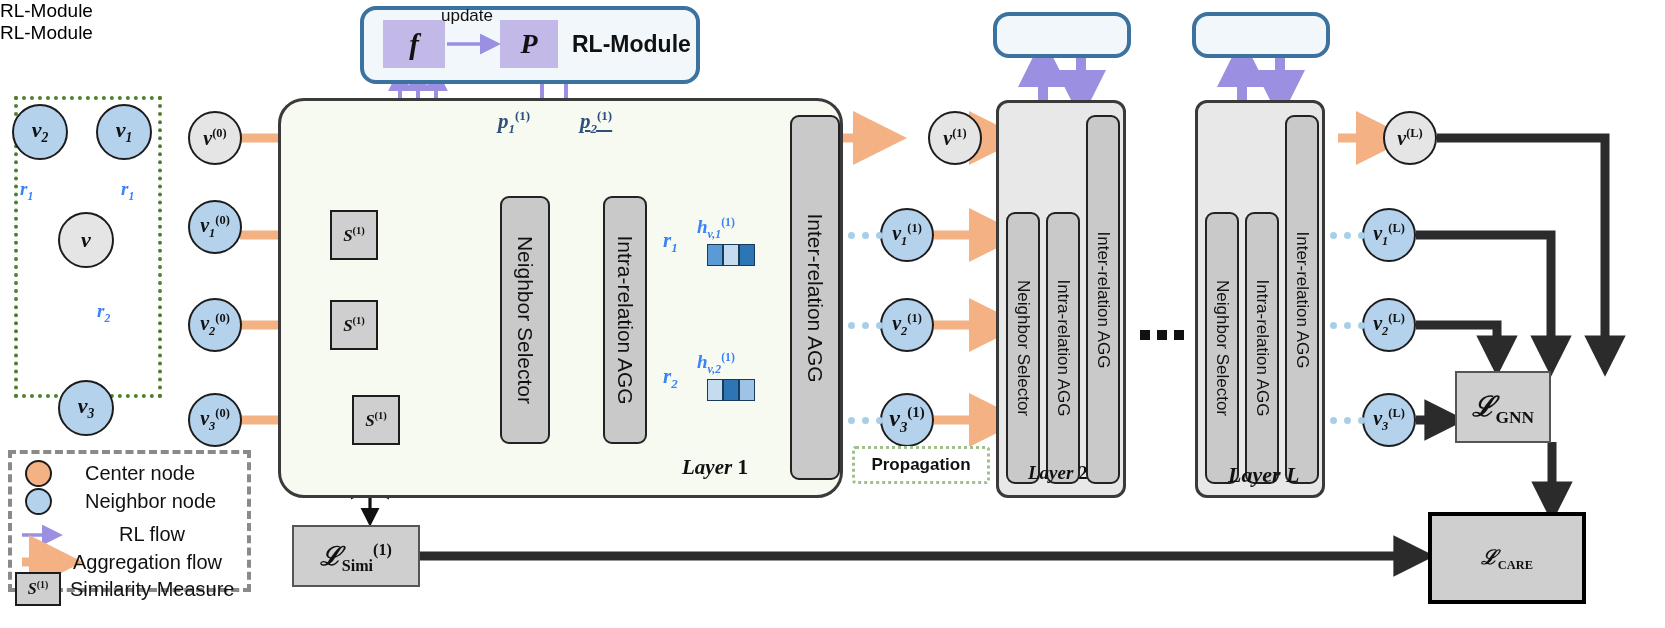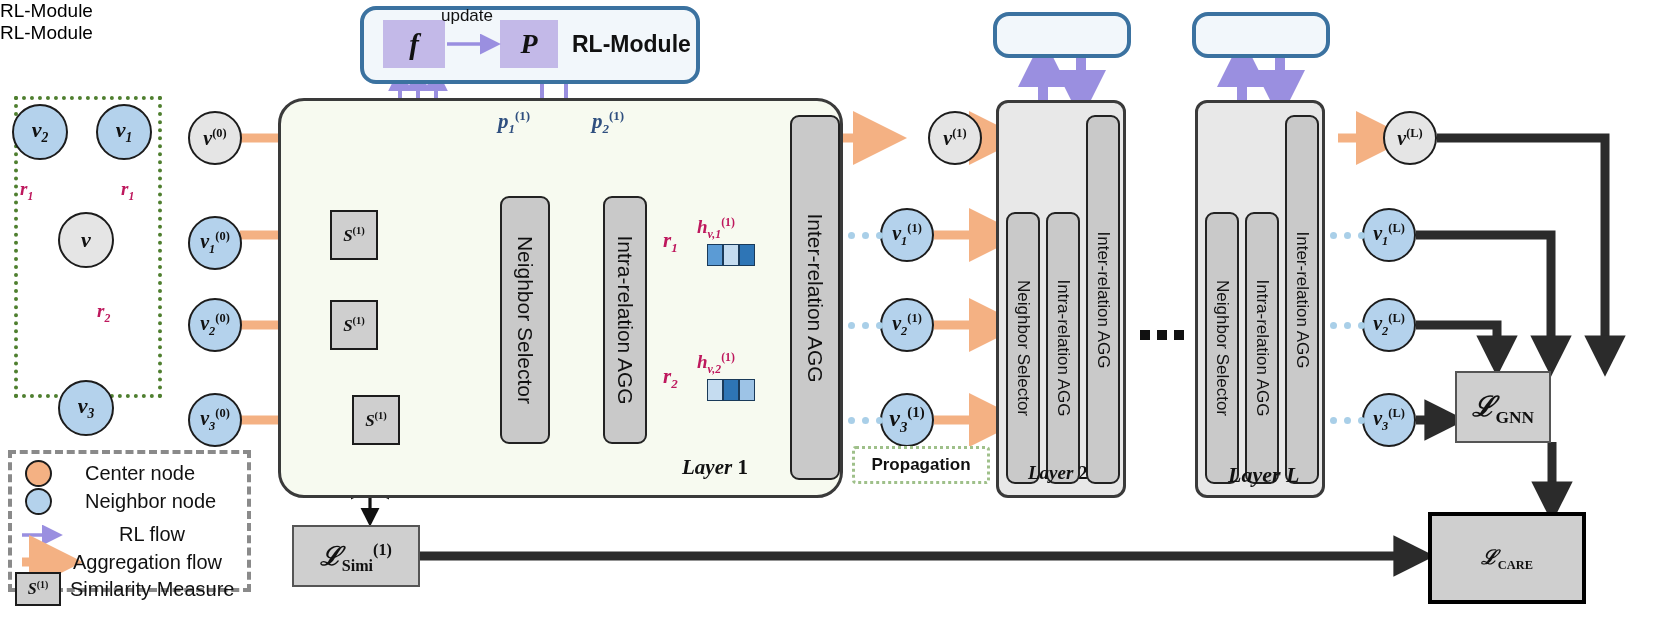--- a/index.html
+++ b/index.html
@@ -4,21 +4,21 @@
 <style>
   html,body{margin:0;padding:0;background:#fff;}
   body{font-family:"Liberation Sans",sans-serif;}
   #stage{position:relative;width:1665px;height:628px;background:#ffffff;overflow:hidden;}
   .abs{position:absolute;}
   svg.layer{position:absolute;left:0;top:0;width:1665px;height:628px;overflow:visible;}
   .node{position:absolute;border-radius:50%;border:2px solid #1c1c1c;display:flex;align-items:center;justify-content:center;
         font-family:"Liberation Serif",serif;font-style:italic;font-weight:bold;color:#111;box-sizing:border-box;}
   .node.center{background:#e5e5e5;}
   .node.neigh{background:#b4d2ec;}
-  .mathlbl{position:absolute;font-family:"Liberation Serif",serif;font-style:italic;font-weight:bold;color:#be185d;white-space:nowrap;}
+  .mathlbl{position:absolute;font-family:"Liberation Serif",serif;font-style:italic;font-weight:bold;color:#3b82f6;white-space:nowrap;}
   .mathlbl.blue{color:#2f4f7f;}
   .sbox{position:absolute;background:#cfcfcf;border:2px solid #1c1c1c;display:flex;align-items:center;justify-content:center;
         font-family:"Liberation Serif",serif;font-style:italic;font-weight:bold;color:#111;box-sizing:border-box;}
   .vcol{position:absolute;background:#c9c9c9;border:2px solid #222;border-radius:9px;box-sizing:border-box;}
   .vcol .vtxt{position:absolute;left:50%;top:50%;transform:translate(-50%,-50%) rotate(90deg);white-space:nowrap;
         font-family:"Liberation Sans",sans-serif;font-size:21px;color:#111;}
   .vcol.small .vtxt{font-size:17px;}
   .layerbox{position:absolute;box-sizing:border-box;}
   .layer1box{background:#f7faf0;border:3px solid #3a3a3a;border-radius:26px;}
   .layerNbox{background:#e8e8e8;border:3px solid #3a3a3a;border-radius:12px;}
@@ -207,42 +207,42 @@
 
   <div class="layerbox layer1box" style="left:278px;top:98px;width:565px;height:400px;"></div>
   <div class="layerlabel" style="left:682px;top:455px;">
     <span>Layer</span>
     <span style="font-style:normal;">1</span>
   </div>
 
   <div class="node center" style="left:188px;top:111px;width:54px;height:54px;font-size:20px;">
     <span><i>v</i><sup>(0)</sup></span>
   </div>
-  <div class="node neigh" style="left:188px;top:216px;width:54px;height:54px;font-size:20px;">
+  <div class="node neigh" style="left:188px;top:200px;width:54px;height:54px;font-size:20px;">
     <span><i>v</i><sub>1</sub><sup>(0)</sup></span>
   </div>
   <div class="node neigh" style="left:188px;top:298px;width:54px;height:54px;font-size:20px;">
     <span><i>v</i><sub>2</sub><sup>(0)</sup></span>
   </div>
   <div class="node neigh" style="left:188px;top:393px;width:54px;height:54px;font-size:20px;">
     <span><i>v</i><sub>3</sub><sup>(0)</sup></span>
   </div>
 
   <div class="sbox" style="left:330px;top:210px;width:48px;height:50px;font-size:17px;">
     <span><i>S</i><sup>(1)</sup></span>
   </div>
   <div class="sbox" style="left:330px;top:300px;width:48px;height:50px;font-size:17px;">
     <span><i>S</i><sup>(1)</sup></span>
   </div>
   <div class="sbox" style="left:352px;top:395px;width:48px;height:50px;font-size:17px;">
     <span><i>S</i><sup>(1)</sup></span>
   </div>
 
   <div class="mathlbl blue" style="left:498px;top:108px;font-size:21px;"><i>p</i><sub>1</sub><sup>(1)</sup></div>
-  <div class="mathlbl blue" style="left:592px;top:108px;font-size:21px;"><i>p</i><sub>2</sub><sup>(1)</sup></div>
+  <div class="mathlbl blue" style="left:580px;top:108px;font-size:21px;text-decoration:underline;"><i>p</i><sub>2</sub><sup>(1)</sup></div>
 
   <div class="vcol" style="left:500px;top:196px;width:50px;height:248px;">
     <span class="vtxt">Neighbor Selector</span>
   </div>
   <div class="vcol" style="left:603px;top:196px;width:44px;height:248px;">
     <span class="vtxt">Intra-relation AGG</span>
   </div>
   <div class="vcol" style="left:790px;top:115px;width:50px;height:365px;">
     <span class="vtxt">Inter-relation AGG</span>
   </div>

